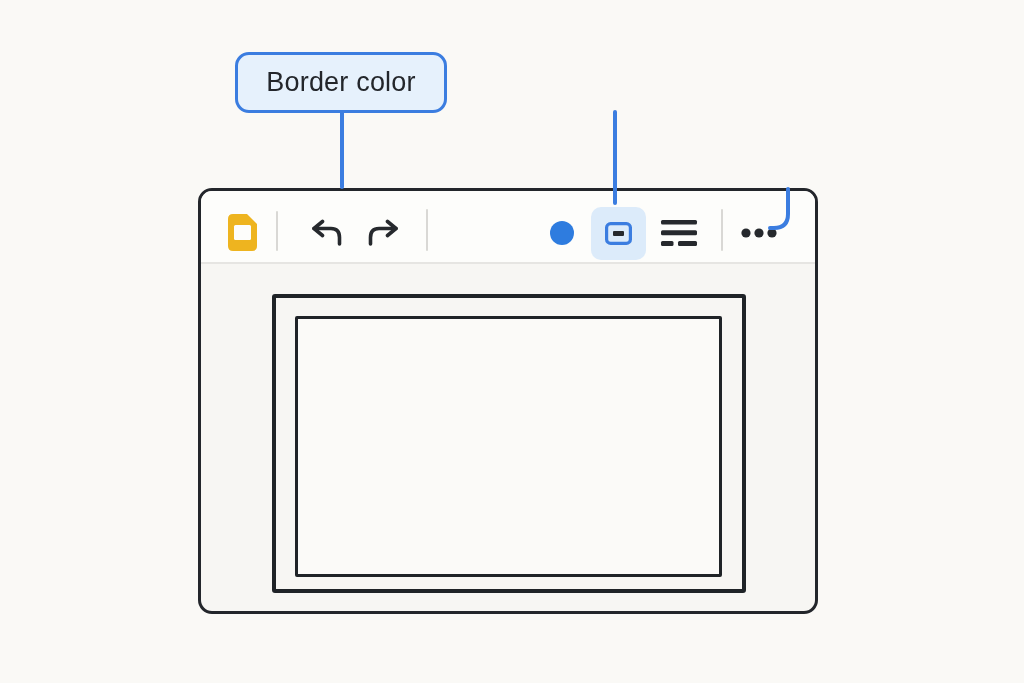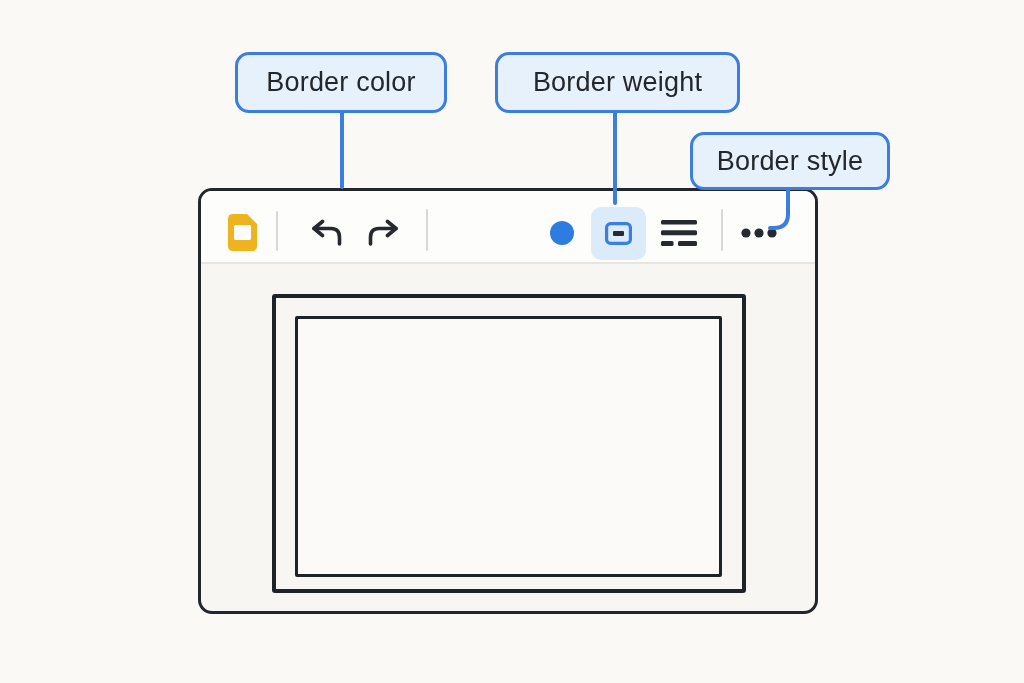--- a/index.html
+++ b/index.html
@@ -121,26 +121,20 @@
 
   <svg class="connectors" viewBox="0 0 1024 683" xmlns="http://www.w3.org/2000/svg">
     <path d="M342 112 L342 187"></path>
     <path d="M615 112 L615 203"></path>
     <path d="M788 189 L788 214 Q788 228 774 228 L770 228"></path>
   </svg>
 
   <div class="callout callout--color">
     <span>Border color</span>
   </div>
-  <div class="callout callout--weight">
-    <span>Border weight</span>
-  </div>
-  <div class="callout callout--style">
-    <span>Border style</span>
-  </div>
 
   <div class="window">
 
     <div class="toolbar">
 
       <div class="tb-abs slides-icon icon-btn">
         <svg width="29" height="37" viewBox="0 0 29 37" xmlns="http://www.w3.org/2000/svg">
           <path class="fill-yellow" d="M5 0 H19 L29 10 V32 Q29 37 24 37 H5 Q0 37 0 32 V5 Q0 0 5 0 Z"></path>
           <rect x="6" y="11" width="17" height="15" rx="1.5" fill="#fdfdfb"></rect>
         </svg>

